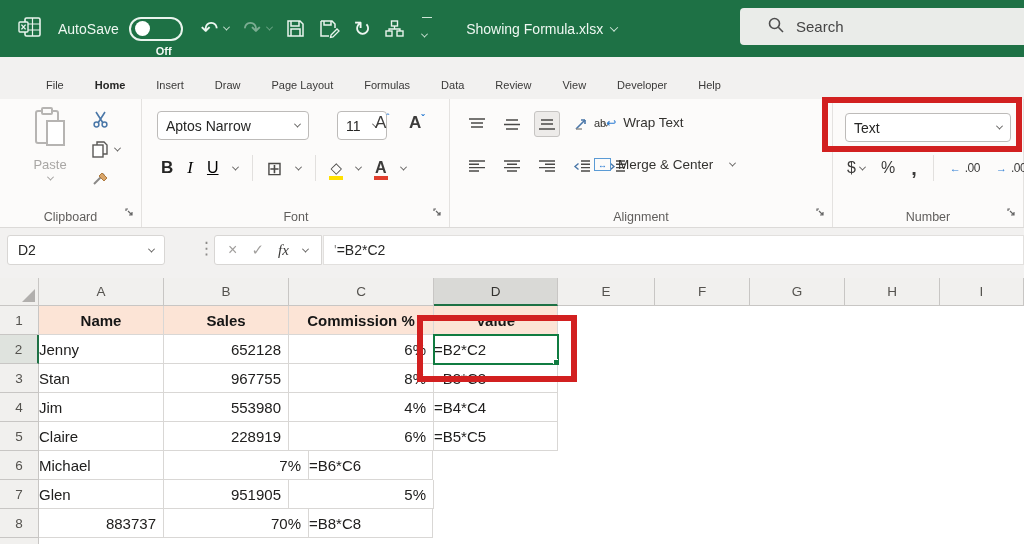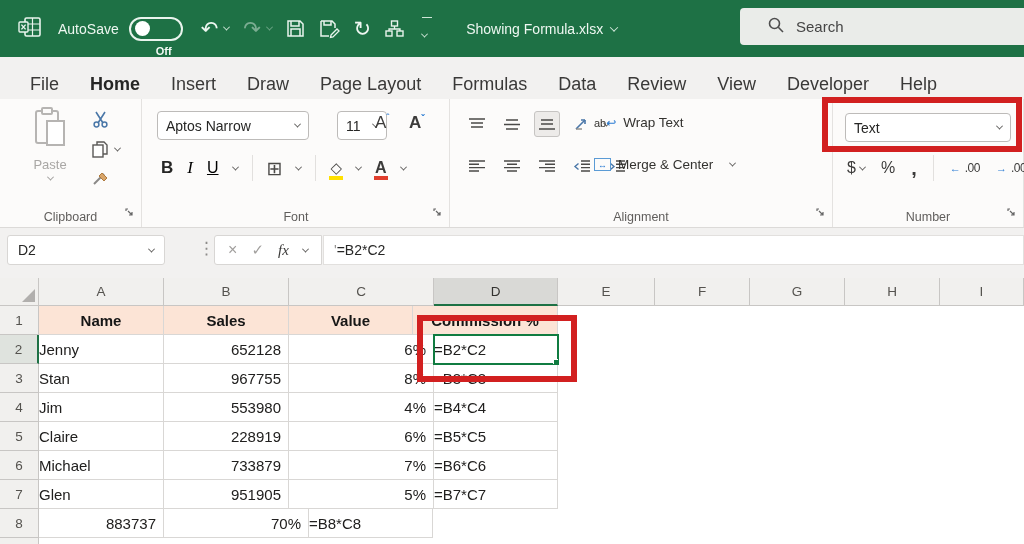--- a/index.html
+++ b/index.html
@@ -27,21 +27,21 @@
   .qat-more { margin-left:4px; display:inline-block; }
   .qat-more .bar { display:block; width:10px; border-top:1.6px solid #cfe6d8; margin:0 auto 2px; }
   .doc-title { margin-left:34px; font-size:14px; display:flex; align-items:center; gap:8px; cursor:pointer; }
   .searchbox { position:absolute; left:740px; top:8px; width:300px; height:37px; background:#eaece9;
                border-radius:4px; display:flex; align-items:center; color:#3f3f3f; cursor:text; }
   .searchbox .mag { margin-left:28px; margin-right:12px; }
   .searchbox .stext { font-size:15px; color:#454545; }
 
   
   .tabrow { position:absolute; top:57px; left:0; width:1024px; height:56px; background:#f2f1f0;
-            display:flex; align-items:center; gap:27px; padding-left:28px; font-size:18px; color:#38373.6;
+            display:flex; align-items:center; gap:27px; padding-left:44px; font-size:11px; color:#38373.6;
             color:#3a3938; border-bottom:1px solid #e3e1df; }
   .tab { cursor:pointer; position:relative; padding:4px 2px; white-space:nowrap; }
   .tab.active { font-weight:bold; color:#262625; }
   .tab.active::after { content:""; position:absolute; left:-2px; right:-2px; bottom:-7px; height:3px;
                        background:#1e7145; border-radius:2px; }
 
   
   .ribbon { position:absolute; top:99px; left:0; width:1024px; height:129px; background:#fcfbfa;
             border-bottom:1px solid #dcdad8; }
   .group { position:absolute; top:0; height:128px; border-right:1px solid #e4e2e0; }
@@ -438,22 +438,22 @@
       <div class="c w-f hcell">F</div>
       <div class="c w-g hcell">G</div>
       <div class="c w-h hcell">H</div>
       <div class="c w-i hcell">I</div>
     </div>
 
     <div class="srow datarow">
       <div class="c w-rh rh">1</div>
       <div class="c w-a cell hdr">Name</div>
       <div class="c w-b cell hdr">Sales</div>
+      <div class="c w-c cell hdr">Commission %</div>
       <div class="c w-d cell hdr">Value</div>
-      <div class="c w-c cell hdr">Commission %</div>
     </div>
 
     <div class="srow datarow">
       <div class="c w-rh rh selrow">2</div>
       <div class="c w-a cell al">Jenny</div>
       <div class="c w-b cell ar">652128</div>
       <div class="c w-c cell ar">6%</div>
       <div class="c w-d cell al sel">
         <span>=B2*C2</span>
         <span class="fill-handle"></span>
@@ -480,31 +480,29 @@
       <div class="c w-rh rh">5</div>
       <div class="c w-a cell al">Claire</div>
       <div class="c w-b cell ar">228919</div>
       <div class="c w-c cell ar">6%</div>
       <div class="c w-d cell al">=B5*C5</div>
     </div>
 
     <div class="srow datarow">
       <div class="c w-rh rh">6</div>
       <div class="c w-a cell al">Michael</div>
-      <div class="c w-b cell ar">733879</div>
       <div class="c w-c cell ar">7%</div>
       <div class="c w-d cell al">=B6*C6</div>
     </div>
 
     <div class="srow datarow">
       <div class="c w-rh rh">7</div>
       <div class="c w-a cell al">Glen</div>
       <div class="c w-b cell ar">951905</div>
       <div class="c w-c cell ar">5%</div>
-      <div class="c w-d cell al">=B7*C7</div>
     </div>
 
     <div class="srow datarow">
       <div class="c w-rh rh">8</div>
       <div class="c w-b cell ar">883737</div>
       <div class="c w-c cell ar">70%</div>
       <div class="c w-d cell al">=B8*C8</div>
     </div>
 
     <div class="stub-row">

